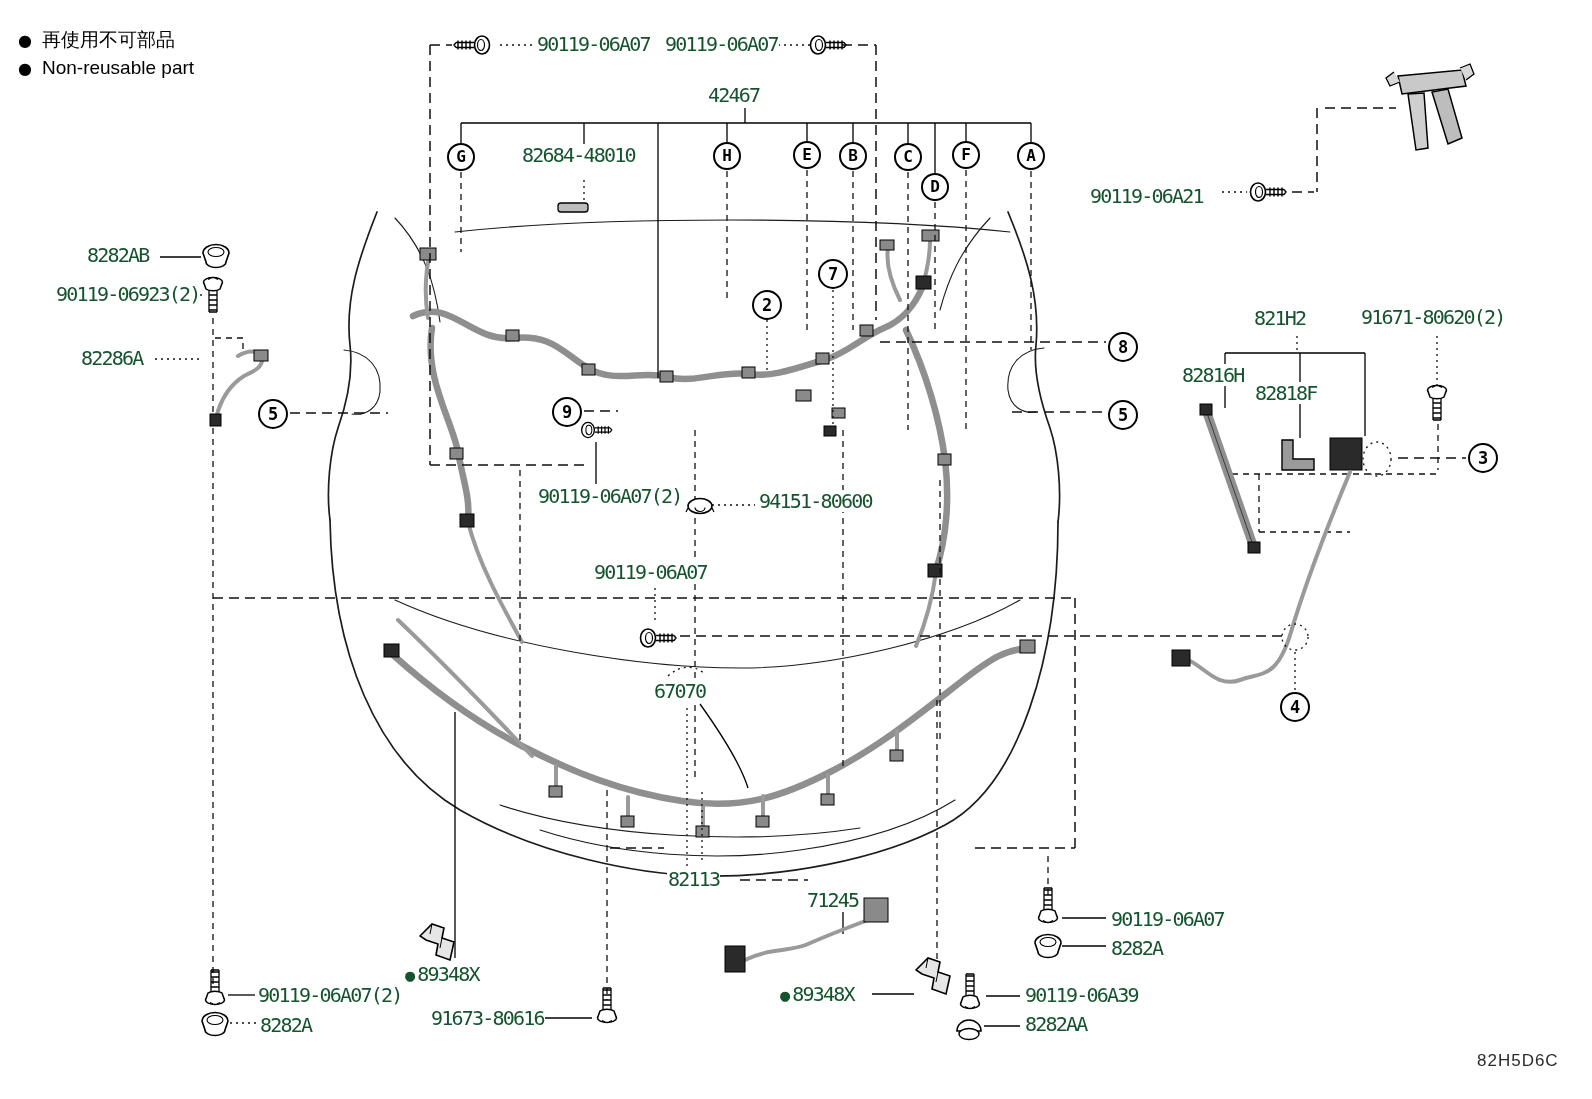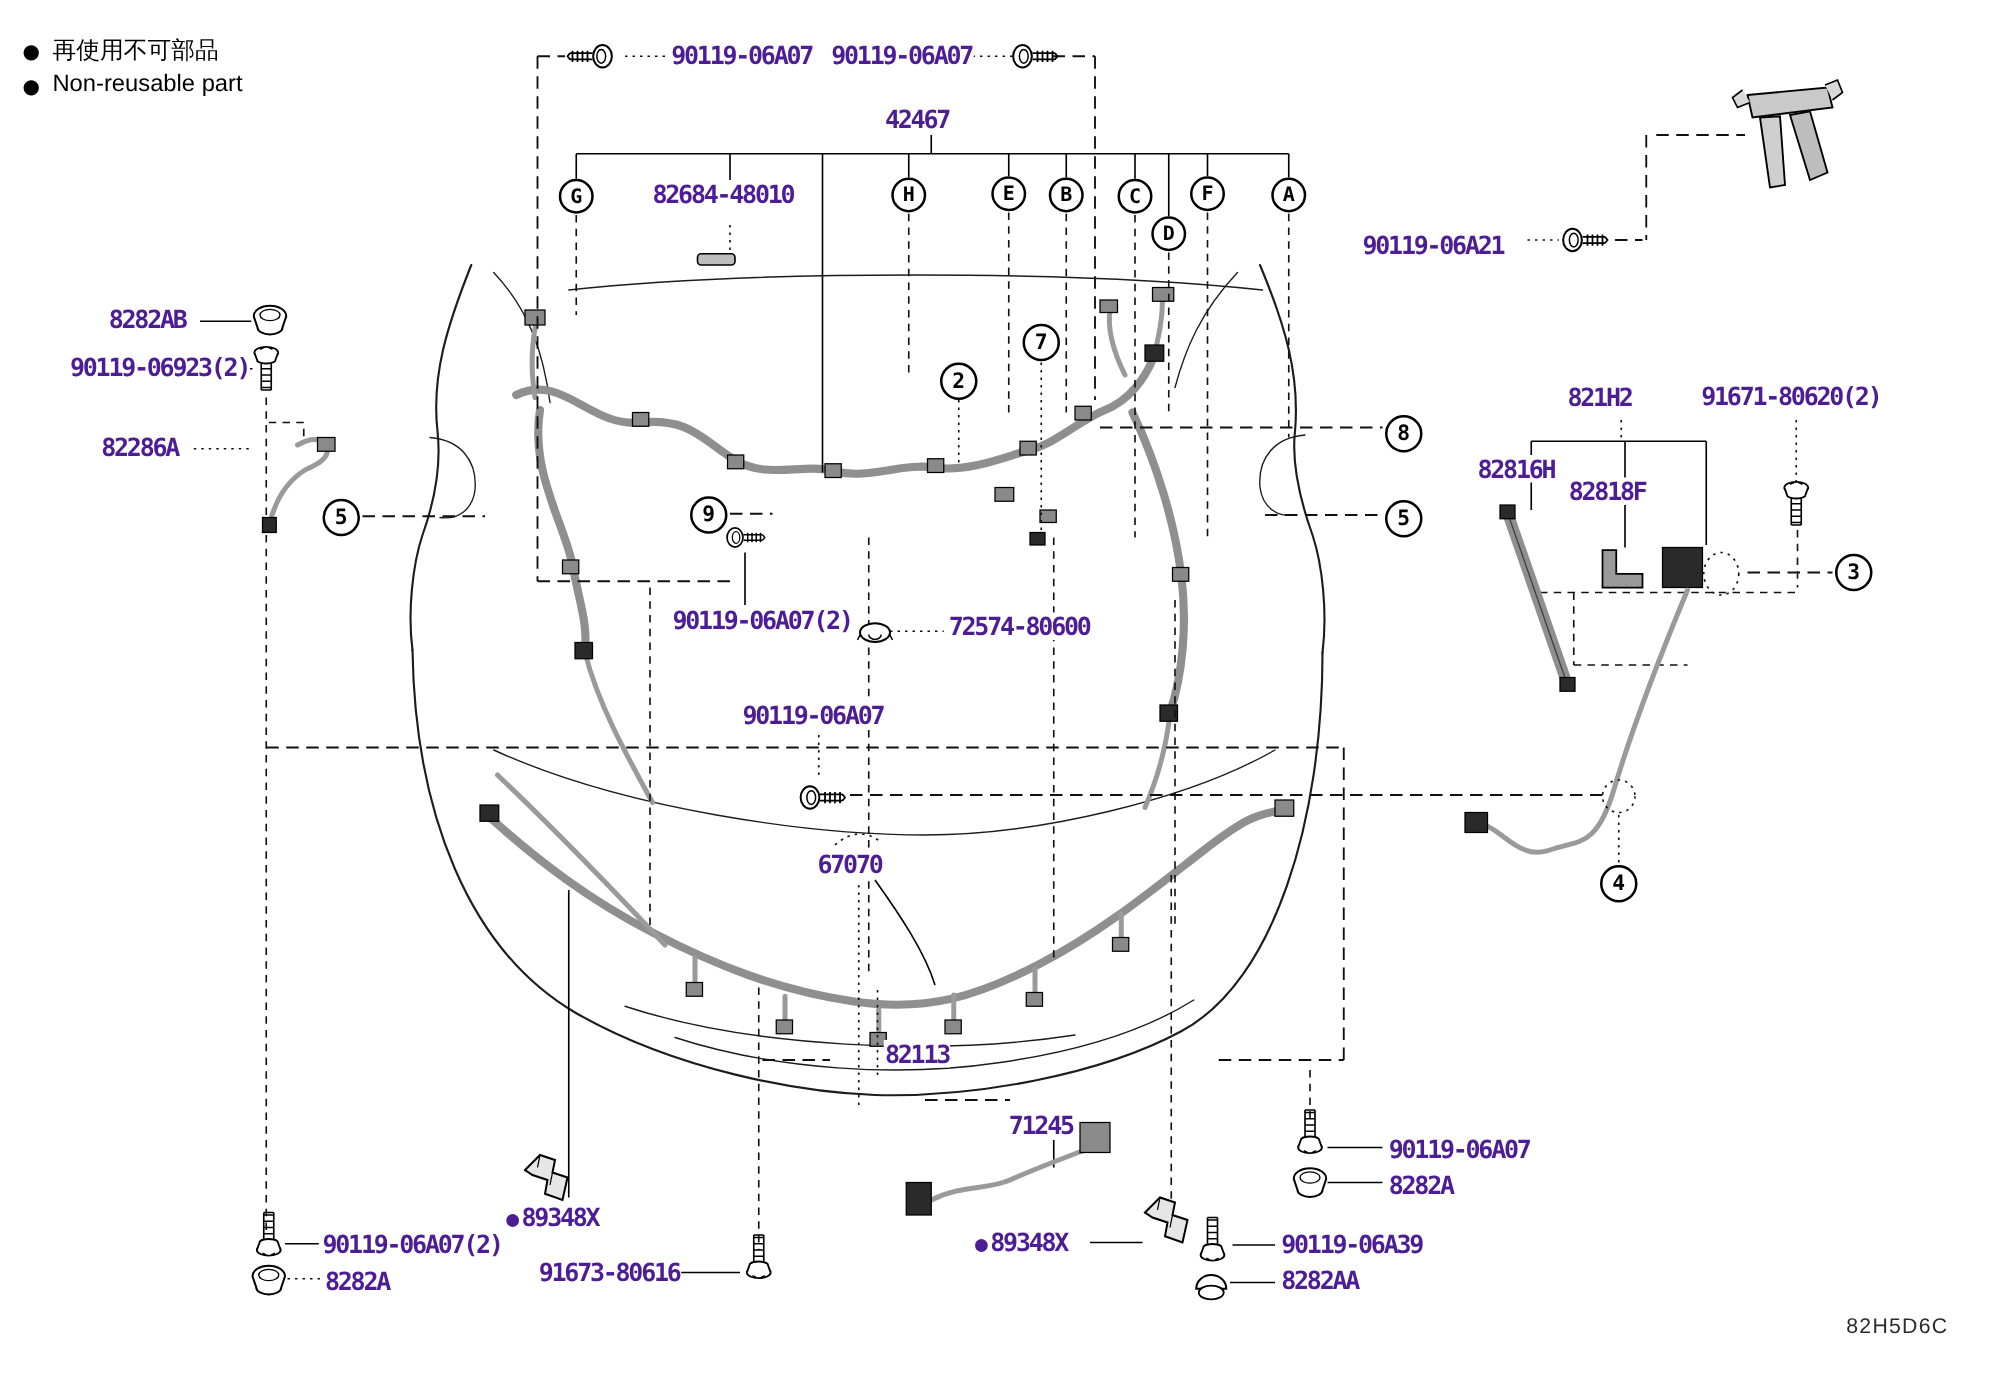--- a/index.html
+++ b/index.html
@@ -4,22 +4,22 @@
 <style>
   html,body{margin:0;padding:0;}
   body{
     width:1592px;height:1099px;position:relative;background:#ffffff;
     font-family:"DejaVu Sans Mono", monospace;overflow:hidden;
   }
   #art{position:absolute;left:0;top:0;z-index:1;}
   #labels-layer,#legend,#diagram-code{position:absolute;z-index:2;}
   .plabel{
     position:absolute;white-space:nowrap;
-    font-family:"DejaVu Sans Mono", monospace;font-weight:700;
-    font-size:20px;letter-spacing:-1.8px;color:#4c1d95;line-height:22px;
+    font-family:"DejaVu Sans Mono", monospace;font-weight:400;
+    font-size:20px;letter-spacing:-1.8px;color:#14532d;line-height:22px;
     background:#fff;padding:0 1px;
   }
   .plabel .bullet{font-size:17px;letter-spacing:0;margin-right:2px;}
   .callout{
     position:absolute;box-sizing:border-box;border:2px solid #000;border-radius:50%;
     background:#fff;color:#000;text-align:center;
     font-family:"DejaVu Sans Mono", monospace;font-weight:700;z-index:2;
   }
   .callout.letter{width:28px;height:28px;font-size:16px;line-height:24px;}
   .callout.number{width:30px;height:30px;font-size:17px;line-height:26px;}
@@ -345,24 +345,24 @@
     <div class="plabel" style="left: 521px; top: 144px;"><span>82684-48010</span></div>
     <div class="plabel" style="left: 86px; top: 244px;"><span>8282AB</span></div>
     <div class="plabel" style="left: 55px; top: 283px;"><span>90119-06923(2)</span></div>
     <div class="plabel" style="left: 80px; top: 347px;"><span>82286A</span></div>
     <div class="plabel" style="left: 1089px; top: 185px;"><span>90119-06A21</span></div>
     <div class="plabel" style="left: 1253px; top: 307px;"><span>821H2</span></div>
     <div class="plabel" style="left: 1360px; top: 306px; text-align: center;"><span>91671-80620(2)</span></div>
     <div class="plabel" style="left: 1181px; top: 364px;"><span>82816H</span></div>
     <div class="plabel" style="left: 1254px; top: 382px;"><span>82818F</span></div>
     <div class="plabel" style="left: 537px; top: 485px;"><span>90119-06A07(2)</span></div>
-    <div class="plabel" style="left: 758px; top: 490px;"><span>72574-80600</span></div>
+    <div class="plabel" style="left: 758px; top: 490px;"><span>94151-80600</span></div>
     <div class="plabel" style="left: 593px; top: 561px;"><span>90119-06A07</span></div>
     <div class="plabel" style="left: 653px; top: 680px;"><span>67070</span></div>
-    <div class="plabel" style="left: 667px; top: 832px; margin-left: 40px;"><span>82113</span></div>
+    <div class="plabel" style="left: 667px; top: 868px;"><span>82113</span></div>
     <div class="plabel" style="left: 806px; top: 889px;"><span>71245</span></div>
     <div class="plabel" style="left: 404px; top: 963px;"><span class="bullet">●</span><span>89348X</span></div>
     <div class="plabel" style="left: 430px; top: 1007px;"><span>91673-80616</span></div>
     <div class="plabel" style="left: 257px; top: 984px;"><span>90119-06A07(2)</span></div>
     <div class="plabel" style="left: 259px; top: 1014px;"><span>8282A</span></div>
     <div class="plabel" style="left: 779px; top: 983px;"><span class="bullet">●</span><span>89348X</span></div>
     <div class="plabel" style="left: 1024px; top: 984px;"><span>90119-06A39</span></div>
     <div class="plabel" style="left: 1024px; top: 1013px;"><span>8282AA</span></div>
     <div class="plabel" style="left: 1110px; top: 908px;"><span>90119-06A07</span></div>
     <div class="plabel" style="left: 1110px; top: 937px;"><span>8282A</span></div>

